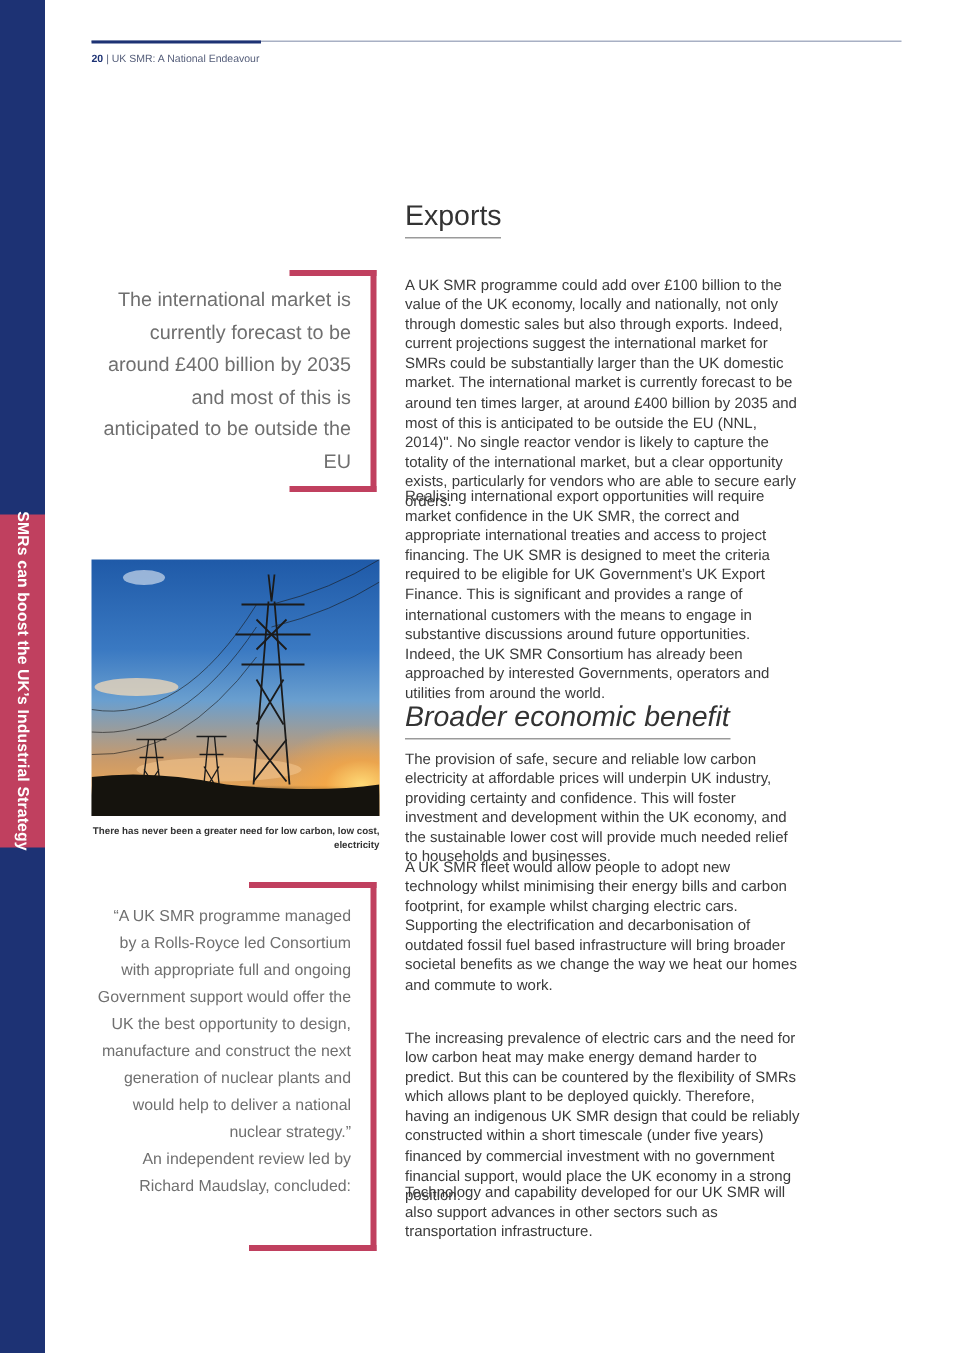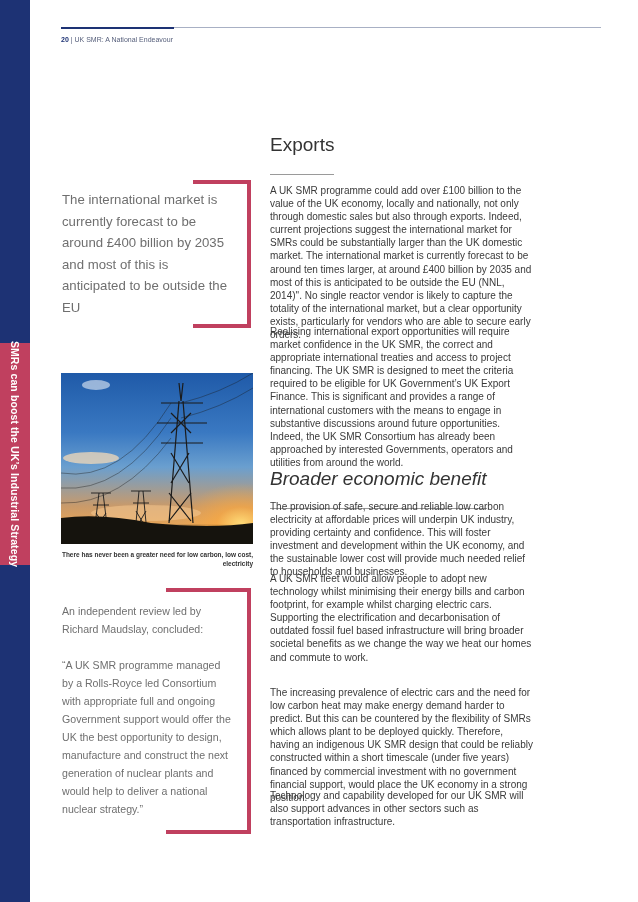--- a/index.html
+++ b/index.html
@@ -34,38 +34,38 @@
     }
     .running-head {
       position: absolute; left: 61px; top: 36px;
       font-size: 7px; color: #555e7a;
     }
     .running-head .pg { font-weight: bold; color: #1d3274; }
 
     .h2 {
       position: absolute; left: 270px;
       font-size: 19px; color: #333333; font-weight: normal;
-      padding-bottom: 18px; border-bottom: 1px solid #9a9a9a;
+      padding-bottom: 2px; border-bottom: 1px solid #9a9a9a;
       margin: 0; line-height: 22px;
     }
     .para {
       position: absolute; left: 270px; width: 265px;
       font-size: 10px; line-height: 13.1px; color: #3a3a3a;
       margin: 0;
     }
 
     .bracket {
       position: absolute; border-top: 4px solid #c0405f; border-right: 4px solid #c0405f;
       border-bottom: 4px solid #c0405f; box-sizing: border-box;
     }
     .bracket-1 { left: 193px; top: 180px; width: 58px; height: 148px; }
     .bracket-2 { left: 166px; top: 588px; width: 85px; height: 246px; }
     
     .pull {
-      position: absolute; text-align: left; color: #6f6f6f;
+      position: absolute; text-align: right; color: #6f6f6f;
       font-size: 13.2px; line-height: 21.5px; margin: 0;
     }
     .pull-1 { left: 62px; top: 189px; width: 172px; }
     .pull-2 { left: 62px; top: 602px; width: 172px; font-size: 10.6px; line-height: 18px; }
 
     .photo {
       position: absolute; left: 61px; top: 373px; width: 192px; height: 171px;
       background:
         radial-gradient(ellipse 60px 40px at 180px 150px, rgba(255,220,120,0.95), rgba(255,170,60,0.6) 40%, rgba(255,140,40,0) 100%),
         linear-gradient(to bottom, #1f5aa8 0%, #3a79c2 35%, #6a9fcf 55%, #c99a6a 78%, #e3a45a 88%, #2a2418 92%, #161510 100%);
@@ -133,15 +133,15 @@
       <path d="M78 118 L74 160 M82 118 L86 160 M70 118 L90 118 M72 130 L88 130 M75 138 L85 155 M85 138 L75 155"></path>
     </g>
 
     <path d="M0 145 Q40 140 90 150 Q150 156 192 150 L192 171 L0 171 Z" fill="#15130d"></path>
   </svg>
 </div>
 <p class="caption">There has never been a greater need for low carbon, low cost, electricity</p>
 
 <div class="bracket bracket-2"></div>
 <div class="pull pull-2">
+  <p style="margin:0;">“A UK SMR programme managed by a Rolls-Royce led Consortium with appropriate full and ongoing Government support would offer the UK the best opportunity to design, manufacture and construct the next generation of nuclear plants and would help to deliver a national nuclear strategy.”</p>
   <p style="margin:0 0 18px 0;">An independent review led by Richard Maudslay, concluded:</p>
-  <p style="margin:0;">“A UK SMR programme managed by a Rolls-Royce led Consortium with appropriate full and ongoing Government support would offer the UK the best opportunity to design, manufacture and construct the next generation of nuclear plants and would help to deliver a national nuclear strategy.”</p>
 </div>
 
 </body></html>

